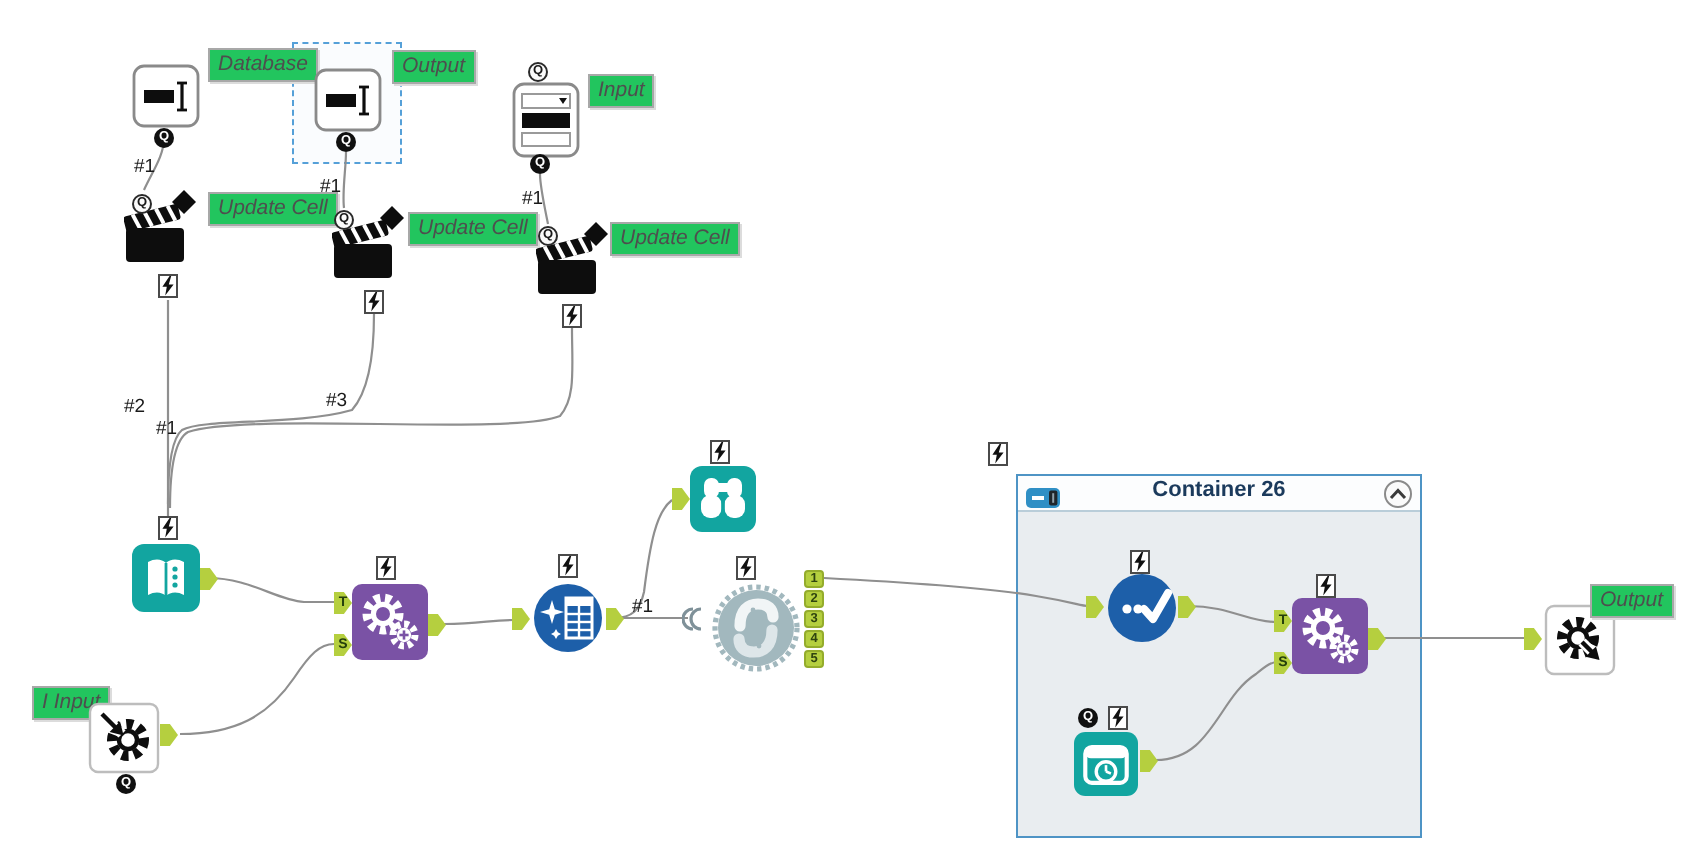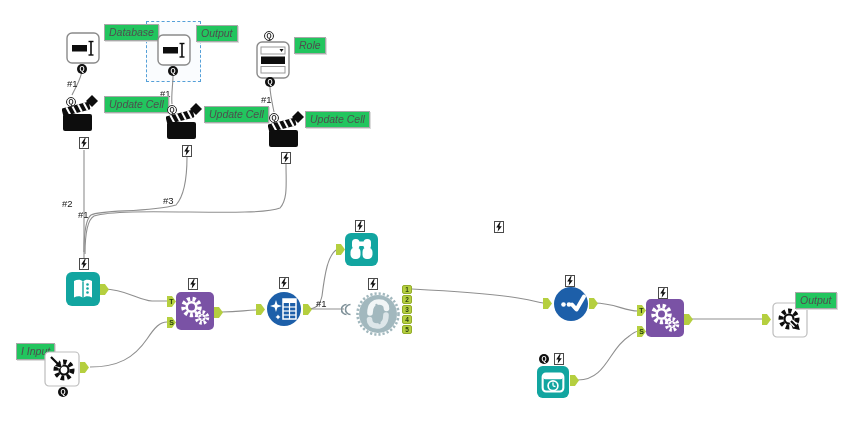--- a/index.html
+++ b/index.html
@@ -29,20 +29,38 @@
   #container-toggle{position:absolute;left:4px;top:3px;}
   #container-collapse{position:absolute;right:4px;top:1.5px;width:14px;height:14px;border-radius:50%;
       background:#fafafa;border:1px solid #8a8a8a;box-sizing:border-box;display:flex;
       align-items:center;justify-content:center;}
 </style>
 </head>
 <body>
 
 <div id="canvas">
 
+  <div id="container-box" style="left:508px;top:237px;width:203px;height:182px;">
+    <div id="container-header">
+      <span id="container-toggle">
+        <svg width="17" height="10" viewBox="0 0 17 10">
+          <rect x="0" y="0" width="17" height="10" rx="2.5" fill="#2f8fc5"></rect>
+          <line x1="3" y1="5" x2="9" y2="5" stroke="#fff" stroke-width="2"></line>
+          <rect x="11.5" y="1.2" width="4.2" height="7.6" rx="1" fill="#20262b"></rect>
+          <line x1="13.6" y1="2.6" x2="13.6" y2="7.4" stroke="#8fa0ab" stroke-width="1"></line>
+        </svg>
+      </span>
+      <span id="container-title">Container 26</span>
+      <span id="container-collapse">
+        <svg width="10" height="8" viewBox="0 0 10 8">
+          <polyline points="1.5,6 5,2.2 8.5,6" fill="none" stroke="#3a3a3a" stroke-width="1.5"></polyline>
+        </svg>
+      </span>
+    </div>
+  </div>
 
   <div class="selrect" style="left:146px;top:21px;width:53px;height:59px;"></div>
 
   <svg class="abs" style="left:0;top:0;" width="846" height="427" viewBox="0 0 846 427">
     <g fill="none" stroke="#8f8f8f" stroke-width="1.1">
       <path d="M82,69 C82,78 76,86 72,95"></path>
       <path d="M173,76 C173,84 171,96 172,104"></path>
       <path d="M270,87 C270,93 272,102 274,112"></path>
       <path d="M84,150 L84,258"></path>
       <path d="M187,157 C187,178 184,196 176,205 C148,213 102,209 91,215 C86,219 84,232 84,252"></path>
@@ -95,21 +113,21 @@
   <div class="tool" style="left:256px;top:41px;">
     <svg width="34" height="38" viewBox="0 0 34 38">
       <rect x="1" y="1" width="32" height="36" rx="5" fill="#fff" stroke="#8a8a8a" stroke-width="1.4"></rect>
       <rect x="5" y="6" width="24" height="7" fill="#fff" stroke="#9a9a9a" stroke-width="1"></rect>
       <polygon points="23.5,8 27.5,8 25.5,11" fill="#111"></polygon>
       <rect x="5" y="15.5" width="24" height="7.5" fill="#0d0d0d"></rect>
       <rect x="5" y="25.5" width="24" height="6.5" fill="#fff" stroke="#9a9a9a" stroke-width="1"></rect>
     </svg>
   </div>
   <div class="qa" style="left:265px;top:77px;">Q</div>
-  <div class="ann" style="left:294px;top:37px;">Role</div>
+  <div class="ann" style="left:294px;top:37px;">Input</div>
 
   <div class="tool" style="left:62px;top:95px;">
     <svg width="40" height="40" viewBox="0 0 40 40">
       <polygon points="30,0 36,6 30,12 24,6" fill="#0d0d0d"></polygon>
       <g transform="rotate(-14 14 14)">
         <rect x="0" y="10" width="28" height="8" rx="1.5" fill="#0d0d0d"></rect>
         <g stroke="#fff" stroke-width="2">
           <line x1="5" y1="10" x2="7" y2="18"></line>
             <line x1="11" y1="10" x2="13" y2="18"></line>
           <line x1="17" y1="10" x2="19" y2="18"></line>

